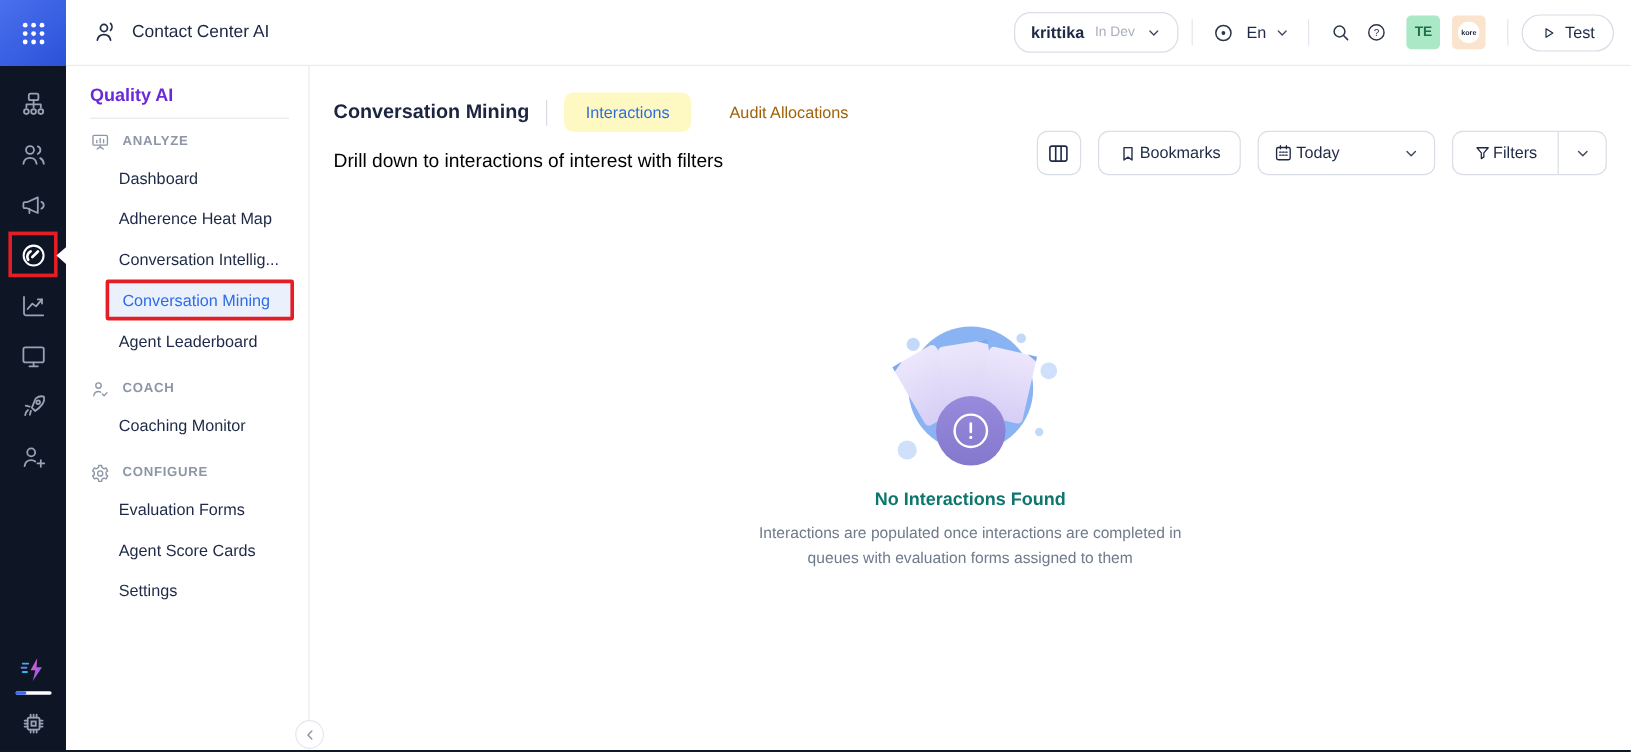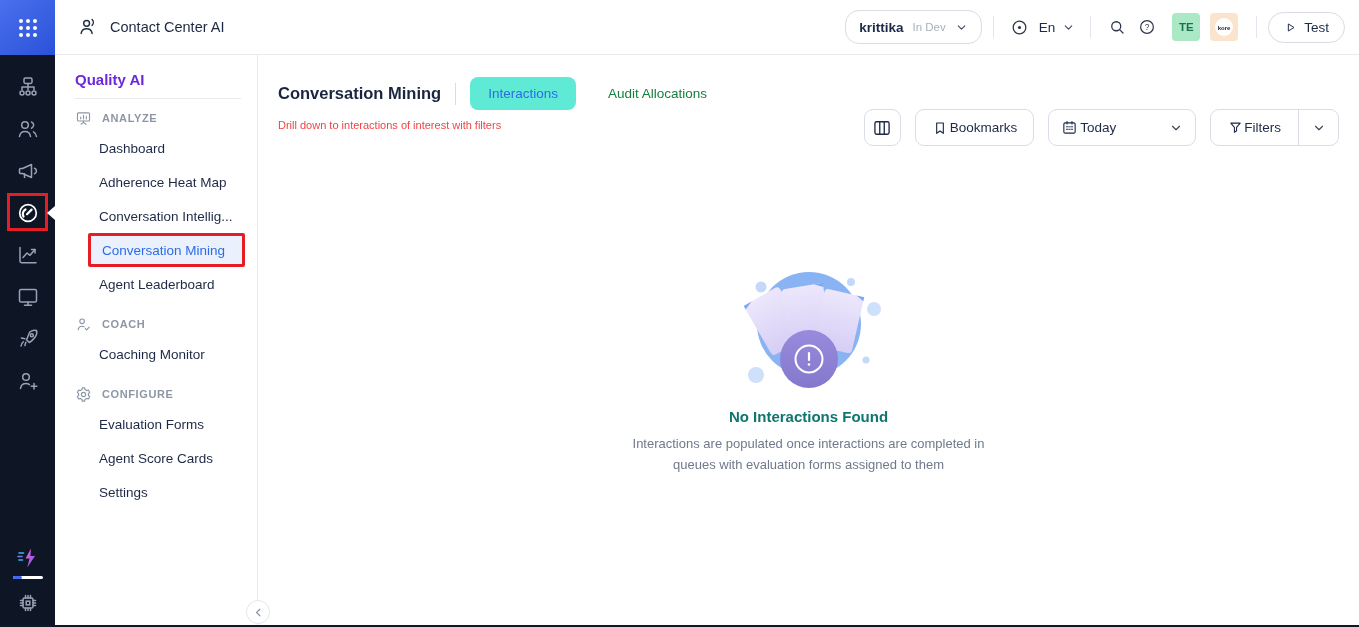--- a/index.html
+++ b/index.html
@@ -55,23 +55,23 @@
   .nav-item { height:34px; display:flex; align-items:center; padding-left:44px; font-size:13.5px; color:#1d2946; cursor:pointer; }
   .nav-item.active { margin:0 12px 0 33px; padding-left:11px; height:34px; border:3px solid #e51e25; background:#eaf1fd; border-radius:2px; color:#2e6ce5; }
   .collapse-btn { position:absolute; left:246px; top:600px; width:24px; height:24px; border-radius:50%; background:#fff; border:1px solid #e4e7eb; display:flex; align-items:center; justify-content:center; cursor:pointer; z-index:6; }
 
   
   .main { position:absolute; left:258px; top:55px; right:0; bottom:0; background:#fff; }
   .main-head { padding:22px 20px 0; }
   .title-row { display:flex; align-items:center; gap:14px; }
   .page-title { font-size:16.5px; font-weight:bold; color:#1b2540; }
   .title-div { width:1px; height:22px; background:#d9dde3; }
-  .tab { font-size:13.5px; padding:9px 18px; border-radius:8px; color:#15803d; cursor:pointer; }
-  .tab.active { background:#5eead4; color:#2e6ce5; }
-  .subtitle { margin-top:9px; font-size:11px; color:#ef4444; }
+  .tab { font-size:13.5px; padding:9px 18px; border-radius:8px; color:#a16207; cursor:pointer; }
+  .tab.active { background:#fef9c3; color:#2e6ce5; }
+  .subtitle { margin-top:16px; font-size:16px; color:#000000; }
 
   .toolbar { position:absolute; top:54px; right:20px; display:flex; gap:14px; }
   .btn { display:flex; align-items:center; gap:2px; height:37px; padding:0 16px; border:1px solid #d9dee6; border-radius:9px; background:#fff; font-size:13.5px; color:#1d2946; cursor:pointer; }
   .btn-sq { width:37px; padding:0; justify-content:center; }
   .btn-date { width:148px; padding:0 12px; }
   .btn-date .spacer { flex:1; }
   .split { display:flex; border:1px solid #d9dee6; border-radius:9px; background:#fff; overflow:hidden; height:37px; }
   .split-left { display:flex; align-items:center; gap:1px; padding:0 17px; font-size:13.5px; color:#1d2946; cursor:pointer; }
   .split-right { width:40px; display:flex; align-items:center; justify-content:center; border-left:1px solid #d9dee6; cursor:pointer; }
 

